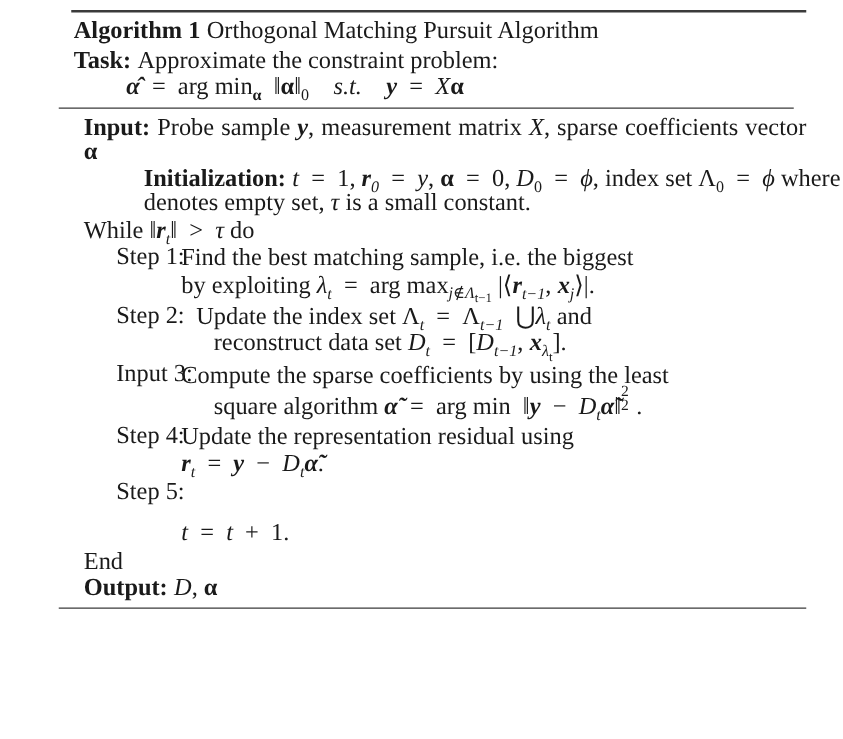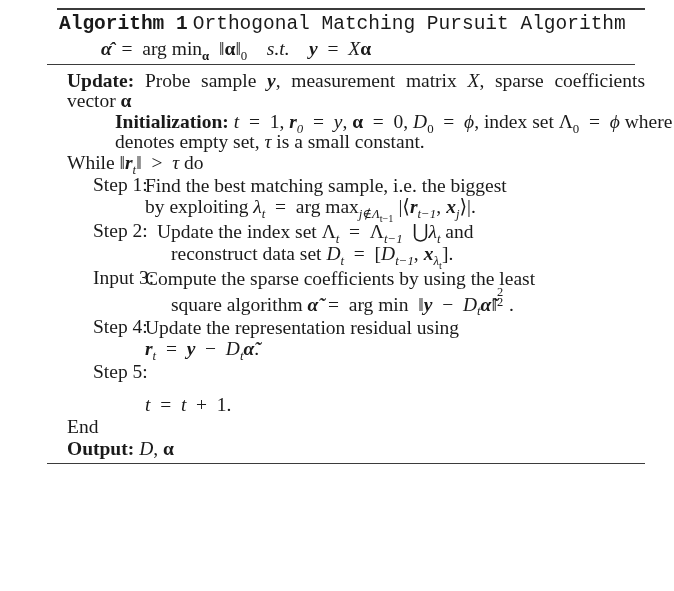--- a/index.html
+++ b/index.html
@@ -49,21 +49,21 @@
   .body-block { padding: 5px 0 0 20px; }
 
   .line {
     margin: 0 0 0 0;
     padding: 1px 0 1px 0;
     white-space: normal;
   }
 
   .bold { font-weight: bold; }
 
-  .title-line { padding-bottom: 3px; font-family: Liberation Mono, monospace; }
+  .title-line { padding-bottom: 3px; }
 
   
   .para-justify {
     text-align: justify;
     text-align-last: left;
     width: 578px;
     padding: 1px 0;
   }
 
   
@@ -141,33 +141,36 @@
 <div class="algorithm-box">
 
   <div class="rule-top"></div>
 
   <div class="head-block">
 
     <div class="line title-line">
       <span class="bold">Algorithm 1</span><span class="sp"></span><span>Orthogonal Matching Pursuit Algorithm</span>
     </div>
 
+    <div class="line">
+      <span class="bold">Task:</span><span class="sp"></span><span>Approximate the constraint problem:</span>
+    </div>
 
     <div class="line eq-indent">
       <span class="mbi">α̂</span><span class="spw"></span><span class="op">=</span><span class="spw"></span><span class="op">arg&nbsp;min</span><sub class="mb">α</sub><span class="spw"></span><span class="op">‖</span><span class="mb">α</span><span class="op">‖</span><sub>0</sub><span class="spw"></span><span class="spw"></span><span class="mi">s.t.</span><span class="spw"></span><span class="spw"></span><span class="mbi">y</span><span class="spw"></span><span class="op">=</span><span class="spw"></span><span class="mi">X</span><span class="mb">α</span>
     </div>
 
   </div>
 
   <div class="rule-mid"></div>
 
   <div class="body-block">
 
     <div class="line para-justify">
-      <span class="bold">Update:</span>
+      <span class="bold">Input:</span>
       <span>Probe sample <span class="mbi">y</span>, measurement matrix <span class="mi">X</span>, sparse coefficients vector <span class="mb">α</span></span>
     </div>
 
     <div class="line para-init">
       <span class="bold">Initialization:</span><span class="sp"></span><span><span class="mi">t</span><span class="spw"></span><span class="op">=</span><span class="spw"></span>1, <span class="mbi">r</span><sub class="it">0</sub><span class="spw"></span><span class="op">=</span><span class="spw"></span><span class="mi">y</span>, <span class="mb">α</span><span class="spw"></span><span class="op">=</span><span class="spw"></span>0, <span class="mi">D</span><sub>0</sub><span class="spw"></span><span class="op">=</span><span class="spw"></span><span class="mi">ϕ</span>, index set <span class="nrm">Λ</span><sub>0</sub><span class="spw"></span><span class="op">=</span><span class="spw"></span><span class="mi">ϕ</span> where <span class="mi">ϕ</span> denotes empty set, <span class="mi">τ</span> is a small constant.</span>
     </div>
 
     <div class="line">
       <span>While <span class="op">‖</span><span class="mbi">r</span><sub class="it">t</sub><span class="op">‖</span><span class="spw"></span><span class="op">&gt;</span><span class="spw"></span><span class="mi">τ</span> do</span>
     </div>

